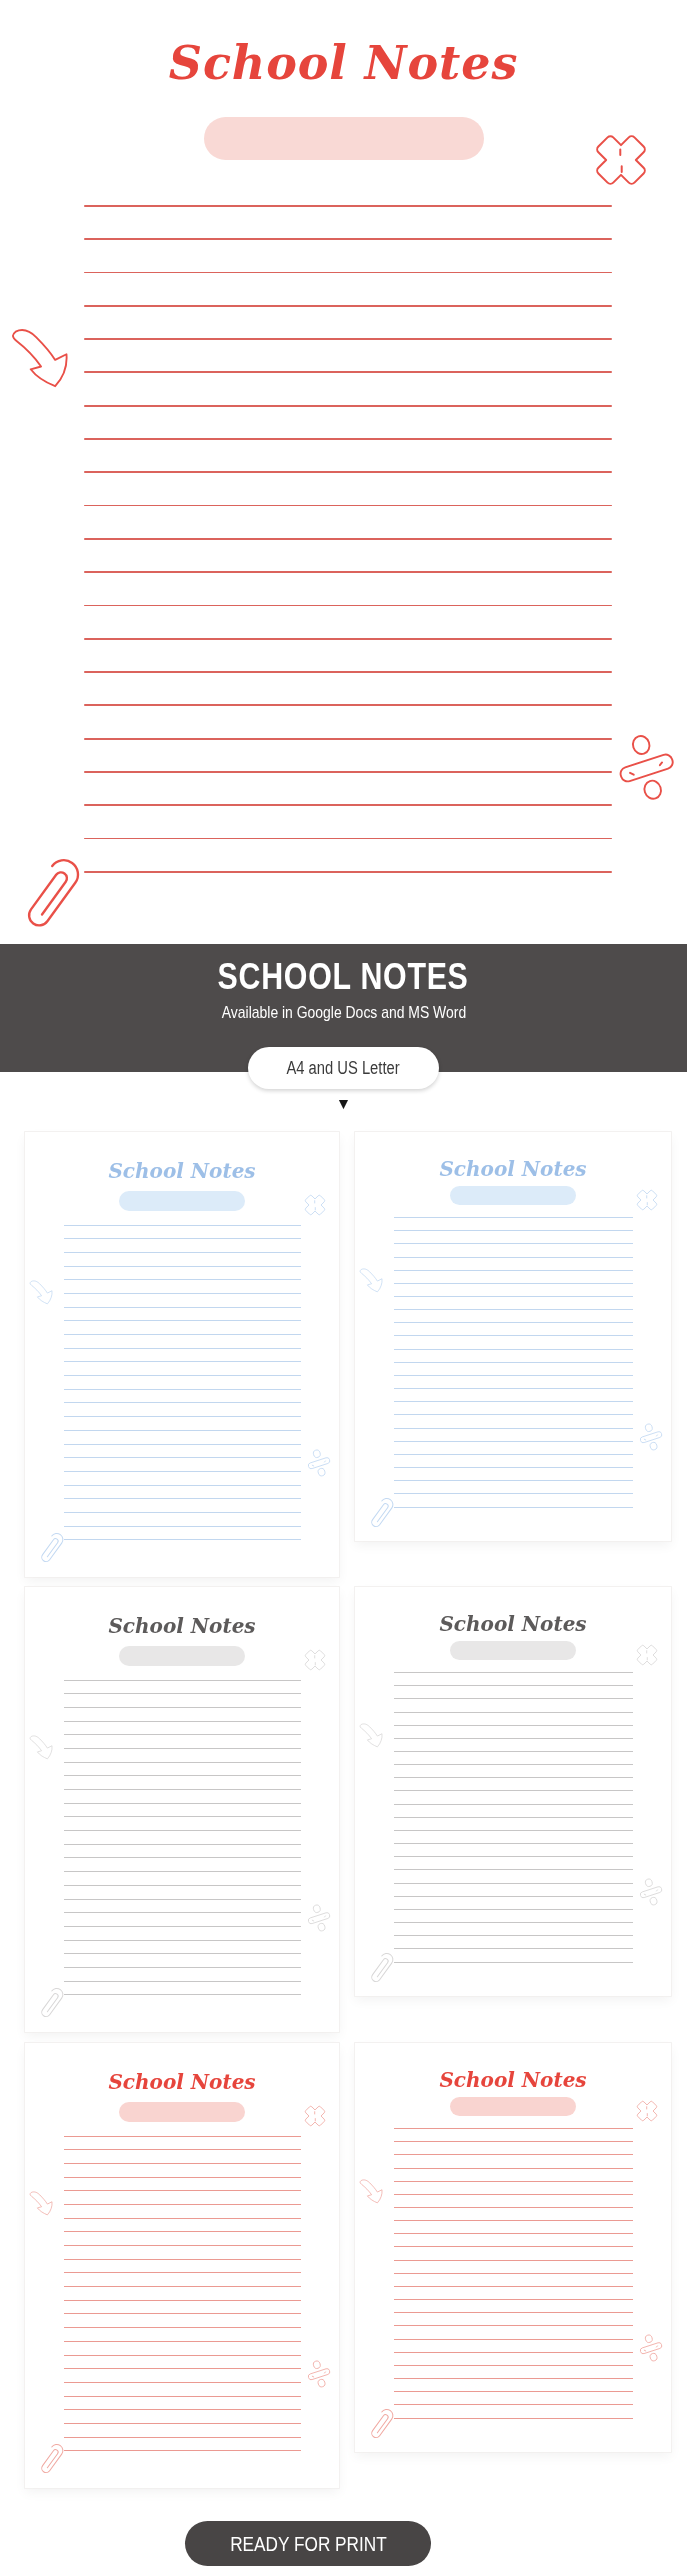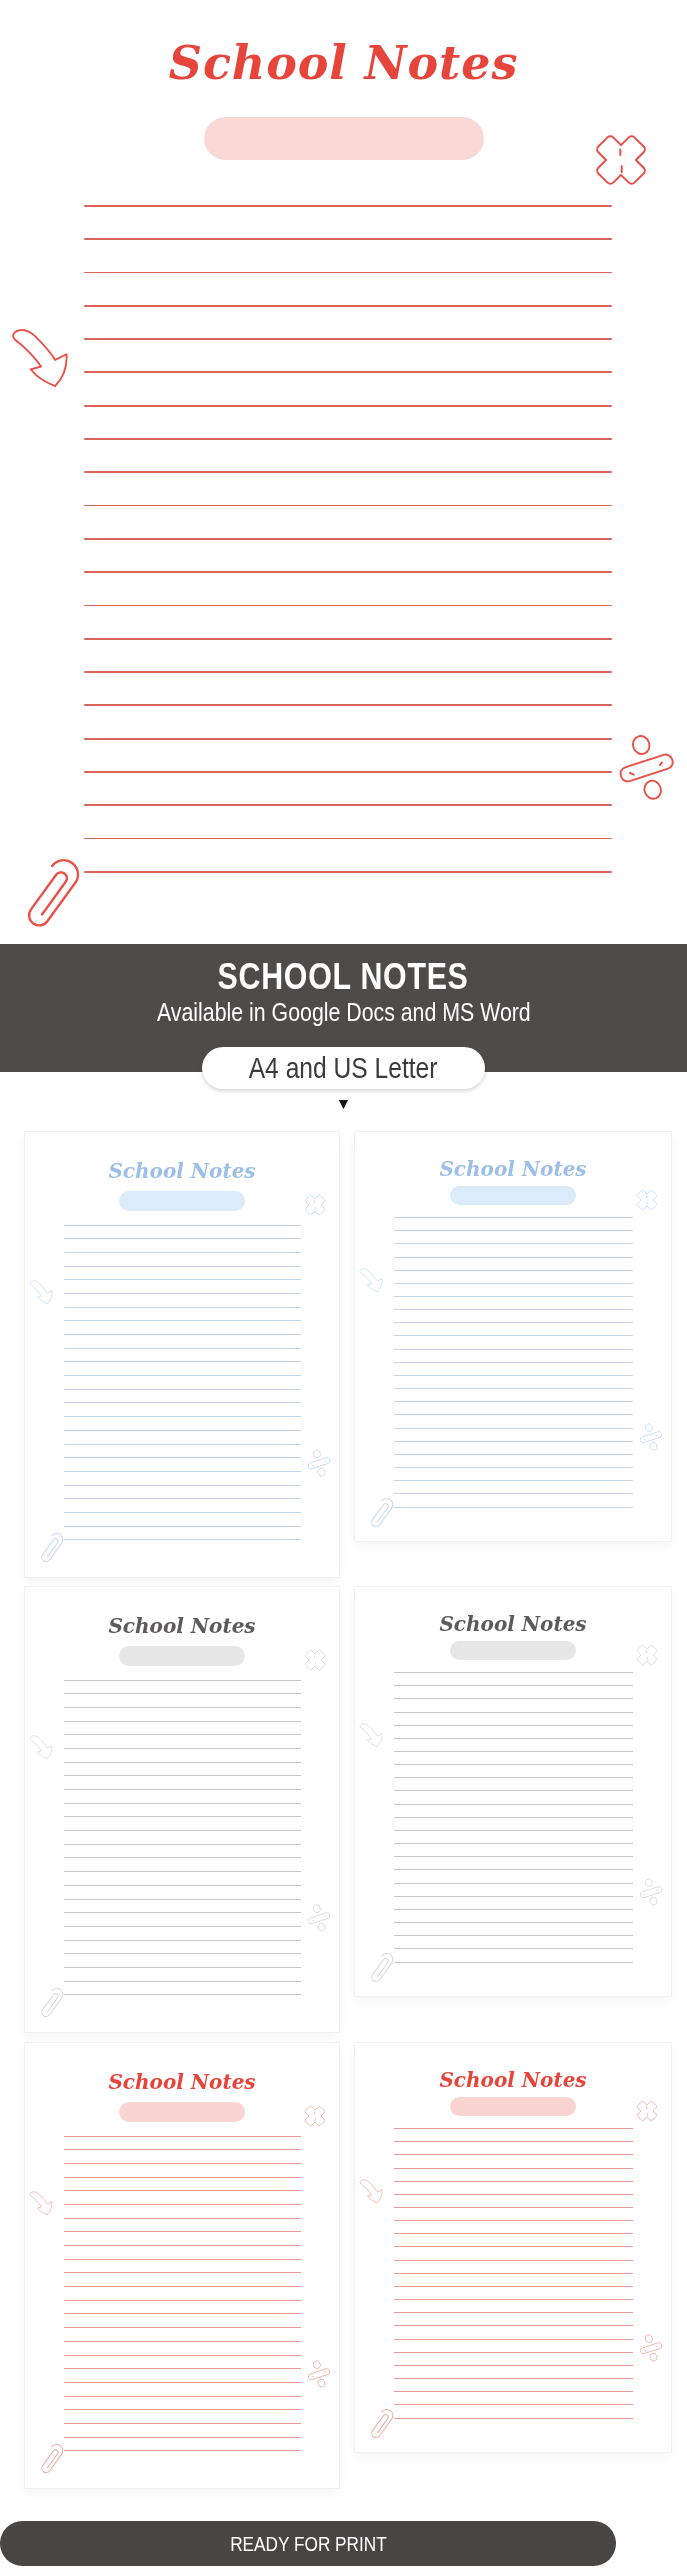--- a/index.html
+++ b/index.html
@@ -33,29 +33,29 @@
   }
   .hero-line { width:100%; height:1.8px; background:var(--hero-line-color); border-radius:0.9px; }
   
   .banner {
     position:absolute; left:0; top:928px; width:687px; height:128px;
     background:var(--banner-bg); text-align:center; color:#ffffff;
   }
   .banner-heading {
     margin-top:13px; font-size:37px; font-weight:bold; letter-spacing:0.9px; line-height:40px;
   }
-  .banner-subheading { font-size:26px; font-weight:normal; line-height:31px; }
+  .banner-subheading { font-size:17px; font-weight:normal; line-height:31px; }
   .cond { display:inline-block; transform:scaleX(.82); transform-origin:center; white-space:nowrap; }
   .pill-row {
     position:absolute; left:0; top:1031px; width:687px; height:42px;
     display:flex; justify-content:center; gap:13px;
   }
   .pill {
     height:42px; border-radius:21px; background:#ffffff; color:#3b3b3b;
-    font-size:30px; line-height:42px; padding:0 26px;
+    font-size:18px; line-height:42px; padding:0 26px;
     box-shadow:0 1.8px 4.6px rgba(0,0,0,.18); border:none; cursor:pointer;
     font-family:"Liberation Sans", sans-serif;
   }
   .triangle {
     position:absolute; left:0; top:1079px; width:687px; text-align:center;
     font-size:15.6px; color:#161616; line-height:18.3px;
   }
   
   .preview-card {
     position:absolute; background:#ffffff;
@@ -83,21 +83,21 @@
     display:flex; flex-direction:column; justify-content:space-between;
   }
   .card-line { width:100%; height:0.9px; background:var(--cl); }
   .card-x      { right:3.5%; top:13.5%; width:26px; height:26px; color:var(--cd); }
   .card-arrow  { left:1%;    top:33%;   width:28px; height:26.6px; color:var(--cd); }
   .card-divide { right:1.5%; top:71%;   width:30px; height:30px; color:var(--cd); }
   .card-clip   { left:2%;    bottom:1.5%; width:37px; height:41px; color:var(--cd); }
   
   .footer-row {
     position:absolute; left:0; top:2505px; width:616px; height:45px;
-    display:flex; justify-content:center; gap:27px;flex-direction:column;
+    display:flex; justify-content:center; gap:27px;
   }
   .footer-btn {
     height:45px; border-radius:23px; background:var(--footer-btn-bg); color:#ffffff;
     font-size:21px; line-height:45px; padding:0 27.5px; border:none; cursor:pointer;
     font-family:"Liberation Sans", sans-serif;
   }
 </style>
 </head>
 <body>
 

